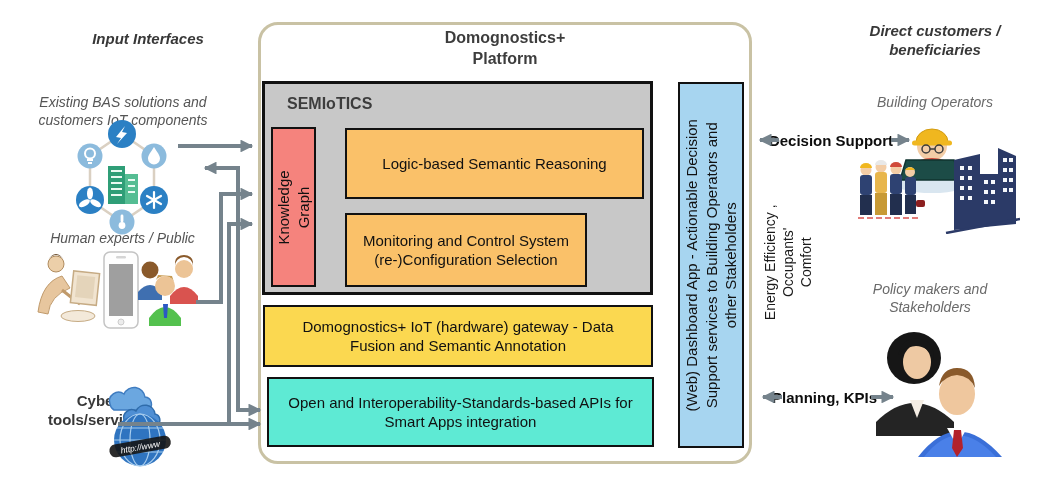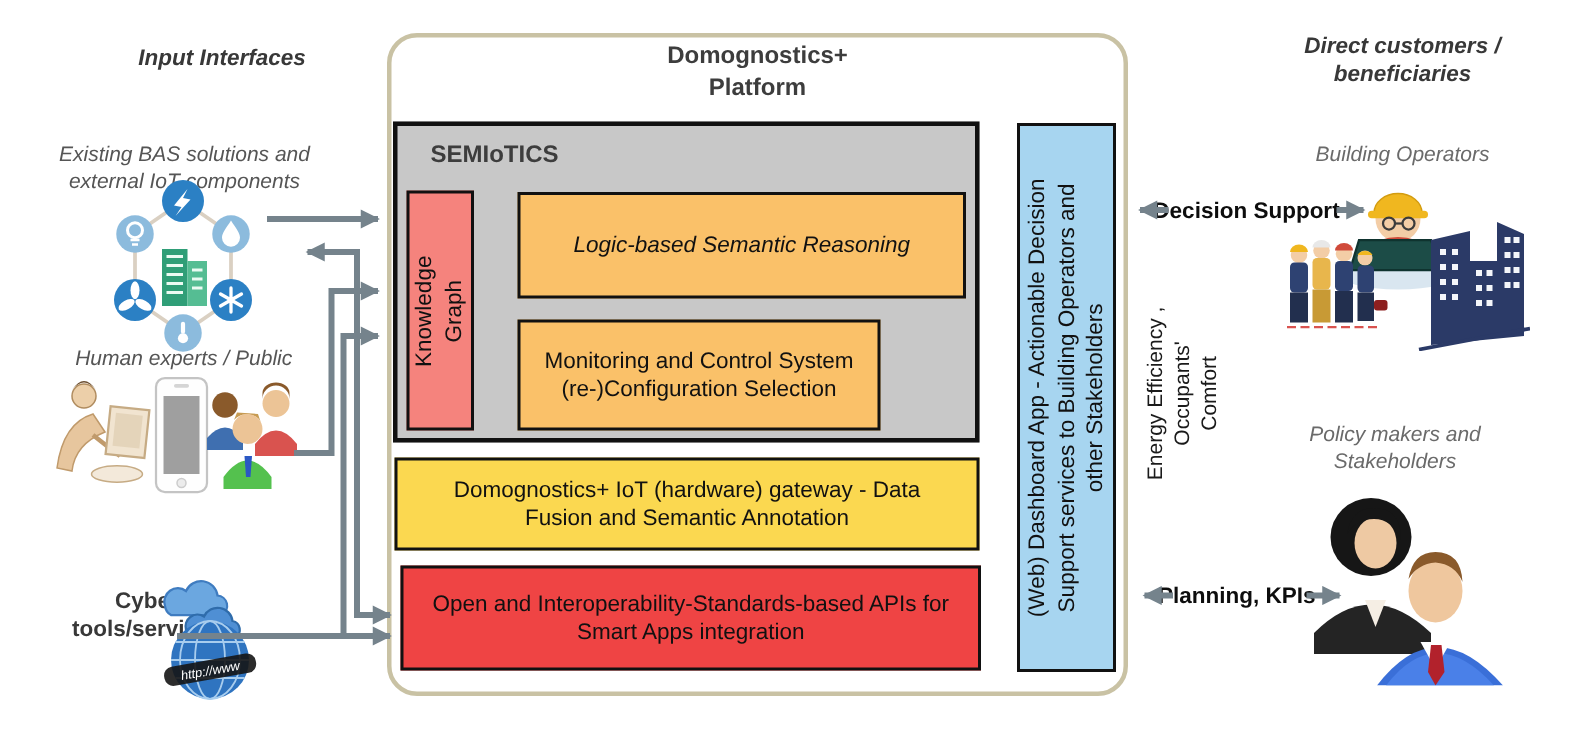--- a/index.html
+++ b/index.html
@@ -16,40 +16,40 @@
   
   .platform-frame{border:3px solid #c9c2a4;border-radius:20px;background:#ffffff;}
   .pf-title{font-weight:bold;font-size:16px;color:#3d3d3d;text-align:center;line-height:1.3;}
   .box{border:2.5px solid #111111;display:flex;align-items:center;justify-content:center;
        text-align:center;font-size:15px;color:#111111;line-height:1.3;padding:0 14px;}
   .semiotics{background:#c8c8c8;border-width:3px;display:block;padding:0;}
   .semiotics-label{position:absolute;left:22px;top:10px;font-weight:bold;font-size:16px;color:#3d3d3d;}
   .kg{background:#f5837d;padding:0;}
   .orange{background:#fac169;}
   .yellow{background:#fbd850;}
-  .green{background:#ef4444;}
+  .green{background:#5eead4;}
   .blue{background:#a7d5f0;padding:0;}
   
   .vwrap{position:absolute;inset:0;display:flex;align-items:center;justify-content:center;}
   .vtext{transform:rotate(-90deg);text-align:center;line-height:1.3;white-space:nowrap;
          font-size:15px;color:#111111;}
   .vtext .line{white-space:nowrap;}
   .energy .vtext{font-size:14px;color:#1a1a1a;}
   svg{display:block;}
 </style>
 </head>
 <body>
 
 <div class="canvas">
 
   <div class="abs lbl lbl-bi" style="left:48px;top:30px;width:200px;">Input Interfaces</div>
 
   <div class="abs lbl lbl-i" style="left:18px;top:80px;width:210px;margin-top:14px;">
     <span class="line">Existing BAS solutions and</span>
-    <span class="line">external IoT components</span>
+    <span class="line">customers IoT components</span>
   </div>
 
   <svg class="abs" style="left:58px;top:116px;" width="128" height="122" viewBox="0 0 128 122">
     <path d="M64,18 L96,40 L96,84 L64,106 L32,84 L32,40 Z" fill="none" stroke="#dad0c2" stroke-width="2.5"></path>
     <g>
       <rect x="50" y="50" width="17" height="38" fill="#2f9e77"></rect>
       <rect x="67" y="58" width="13" height="30" fill="#55bd93"></rect>
       <g fill="#eafaf2">
         <rect x="53" y="54" width="11" height="2"></rect>
           <rect x="53" y="60" width="11" height="2"></rect>
@@ -168,21 +168,21 @@
 
   <div class="abs box kg" style="left:271px;top:127px;width:45px;height:160px;">
     <div class="vwrap">
         <div class="vtext">
       <span class="line">Knowledge</span>
       <span class="line">Graph</span>
     </div>
       </div>
   </div>
 
-  <div class="abs box orange" style="left:345px;top:128px;width:299px;height:71px;font-style:italic;">Logic-based Semantic Reasoning</div>
+  <div class="abs box orange" style="left:345px;top:128px;width:299px;height:71px;">Logic-based Semantic Reasoning</div>
 
   <div class="abs box orange" style="left:345px;top:213px;width:242px;height:74px;">Monitoring and Control System (re-)Configuration Selection</div>
 
   <div class="abs box yellow" style="left:263px;top:305px;width:390px;height:62px;">Domognostics+ IoT (hardware) gateway - Data Fusion and Semantic Annotation</div>
 
   <div class="abs box green" style="left:267px;top:377px;width:387px;height:70px;">Open and Interoperability-Standards-based APIs for Smart Apps integration</div>
 
   <div class="abs box blue" style="left:678px;top:82px;width:66px;height:366px;">
     <div class="vwrap">
         <div class="vtext">

